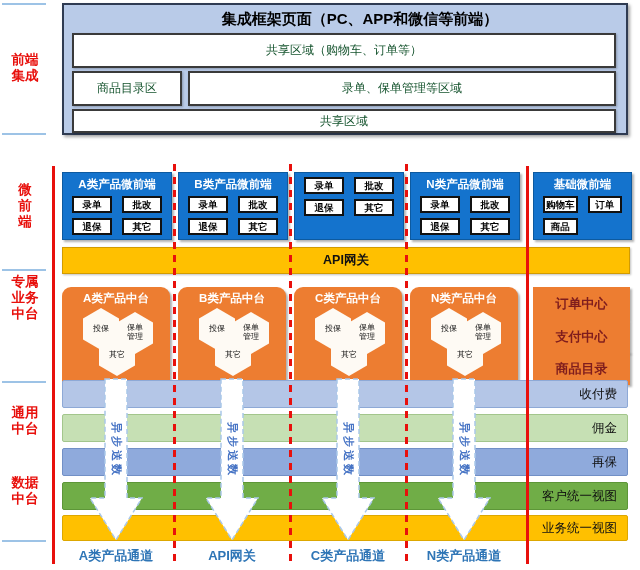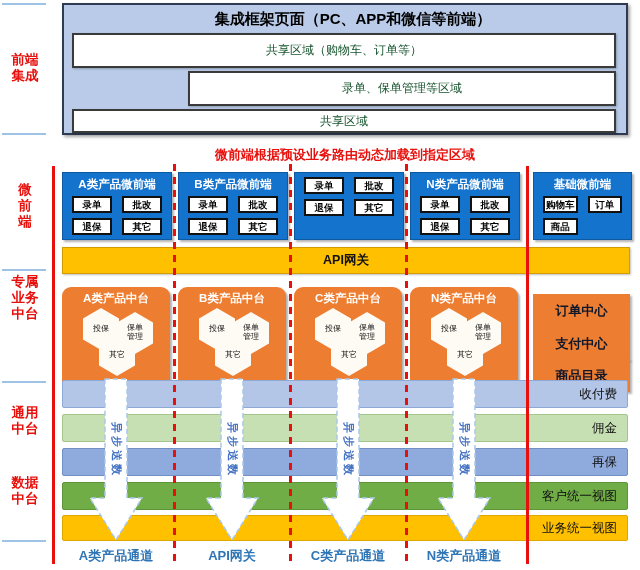--- a/index.html
+++ b/index.html
@@ -12,21 +12,21 @@
              line-height:1.18;text-align:center;white-space:normal;word-break:break-all;}
 
   
   .redline{position:absolute;width:2.5px;top:166px;height:398px;background:var(--label_red);z-index:30;}
   .redline-dashed{position:absolute;width:2.5px;top:164px;height:400px;z-index:30;
       background:repeating-linear-gradient(180deg,var(--label_red) 0 7px,transparent 7px 13px);}
 
   
   .frame{position:absolute;left:62px;top:3px;width:562px;height:128px;background:var(--frame_blue);
          border:2px solid #2f3b52;box-shadow:2px 2px 3px rgba(0,0,0,.35);}
-  .frame-title{position:absolute;left:8px;top:5px;width:100%;text-align:center;
+  .frame-title{position:absolute;left:15px;top:5px;width:100%;text-align:center;
                font-size:15px;font-weight:bold;color:#000;}
   .frame-row{position:absolute;background:#fff;border:2px solid #3a3a3a;box-shadow:1px 1px 2px rgba(0,0,0,.25);
              display:flex;align-items:center;justify-content:center;font-size:12px;color:#14532d;}
   .fr1{left:8px;top:28px;width:540px;height:31px;}
   .fr2a{left:8px;top:66px;width:106px;height:31px;}
   .fr2b{left:124px;top:66px;width:424px;height:31px;}
   .fr3{left:8px;top:104px;width:540px;height:20px;}
 
   .routing-note{position:absolute;left:62px;top:146px;width:566px;text-align:center;
                 color:var(--label_red);font-weight:bold;font-size:13px;}
@@ -49,22 +49,22 @@
   .pp-title{color:#fff;font-weight:bold;font-size:11.5px;text-align:center;padding-top:4px;}
   .hex{position:absolute;clip-path:polygon(50% 0,100% 25%,100% 75%,50% 100%,0 75%,0 25%);
        background:#fefaf4;display:flex;align-items:center;justify-content:center;
        font-size:8px;color:#111;text-align:center;line-height:1.1;}
   .hex span{display:block;width:20px;}
   .hex1{left:21px;top:21px;width:36px;height:42px;}
   .hex2{left:55px;top:25px;width:36px;height:42px;}
   .hex3{left:37px;top:47px;width:36px;height:42px;}
 
   .svc{position:absolute;left:533px;width:97px;height:33px;background:var(--platform_orange);
-       color:#0f172a;font-weight:bold;font-size:13px;display:flex;align-items:center;justify-content:center;
-       box-shadow:2px 2px 2px rgba(0,0,0,.3);margin-top:7px;}
+       color:#7f1d1d;font-weight:bold;font-size:13px;display:flex;align-items:center;justify-content:center;
+       box-shadow:2px 2px 2px rgba(0,0,0,.3);}
 
   
   .bar{position:absolute;left:62px;width:566px;border:1px solid;border-radius:2px;
        display:flex;align-items:center;justify-content:flex-end;padding-right:10px;
        box-sizing:border-box;font-size:12.5px;color:#111;z-index:1;}
 
   
   .arrow-svg{position:absolute;top:378px;width:54px;height:164px;z-index:10;}
   .arrow-label{position:absolute;top:442px;width:80px;height:16px;text-align:center;z-index:11;
                color:var(--arrow_text_blue);font-weight:bold;font-size:11px;letter-spacing:3px;
@@ -86,25 +86,25 @@
 
   <div class="sec-label" style="left:7px;top:52px;width:36px">前端集成</div>
   <div class="sec-label" style="left:17px;top:182px;width:16px">微前端</div>
   <div class="sec-label" style="left:7px;top:274px;width:36px">专属业务中台</div>
   <div class="sec-label" style="left:7px;top:405px;width:36px">通用中台</div>
   <div class="sec-label" style="left:7px;top:475px;width:36px">数据中台</div>
 
   <div class="frame">
     <div class="frame-title">集成框架页面（PC、APP和微信等前端）</div>
     <div class="frame-row fr1">共享区域（购物车、订单等）</div>
+    <div class="frame-row fr2a">商品目录区</div>
     <div class="frame-row fr2b">录单、保单管理等区域</div>
     <div class="frame-row fr3">共享区域</div>
   </div>
 
-  <div class="routing-note">微前端根据预设业务路由动态加载到指定区域</div>
 
   <div class="mf-box" style="left:62px">
     <div class="mf-title">A类产品微前端</div>
     <div class="mf-chips">
       <div class="chip">录单</div>
       <div class="chip">批改</div>
       <div class="chip">退保</div>
       <div class="chip">其它</div>
     </div>
   </div>

